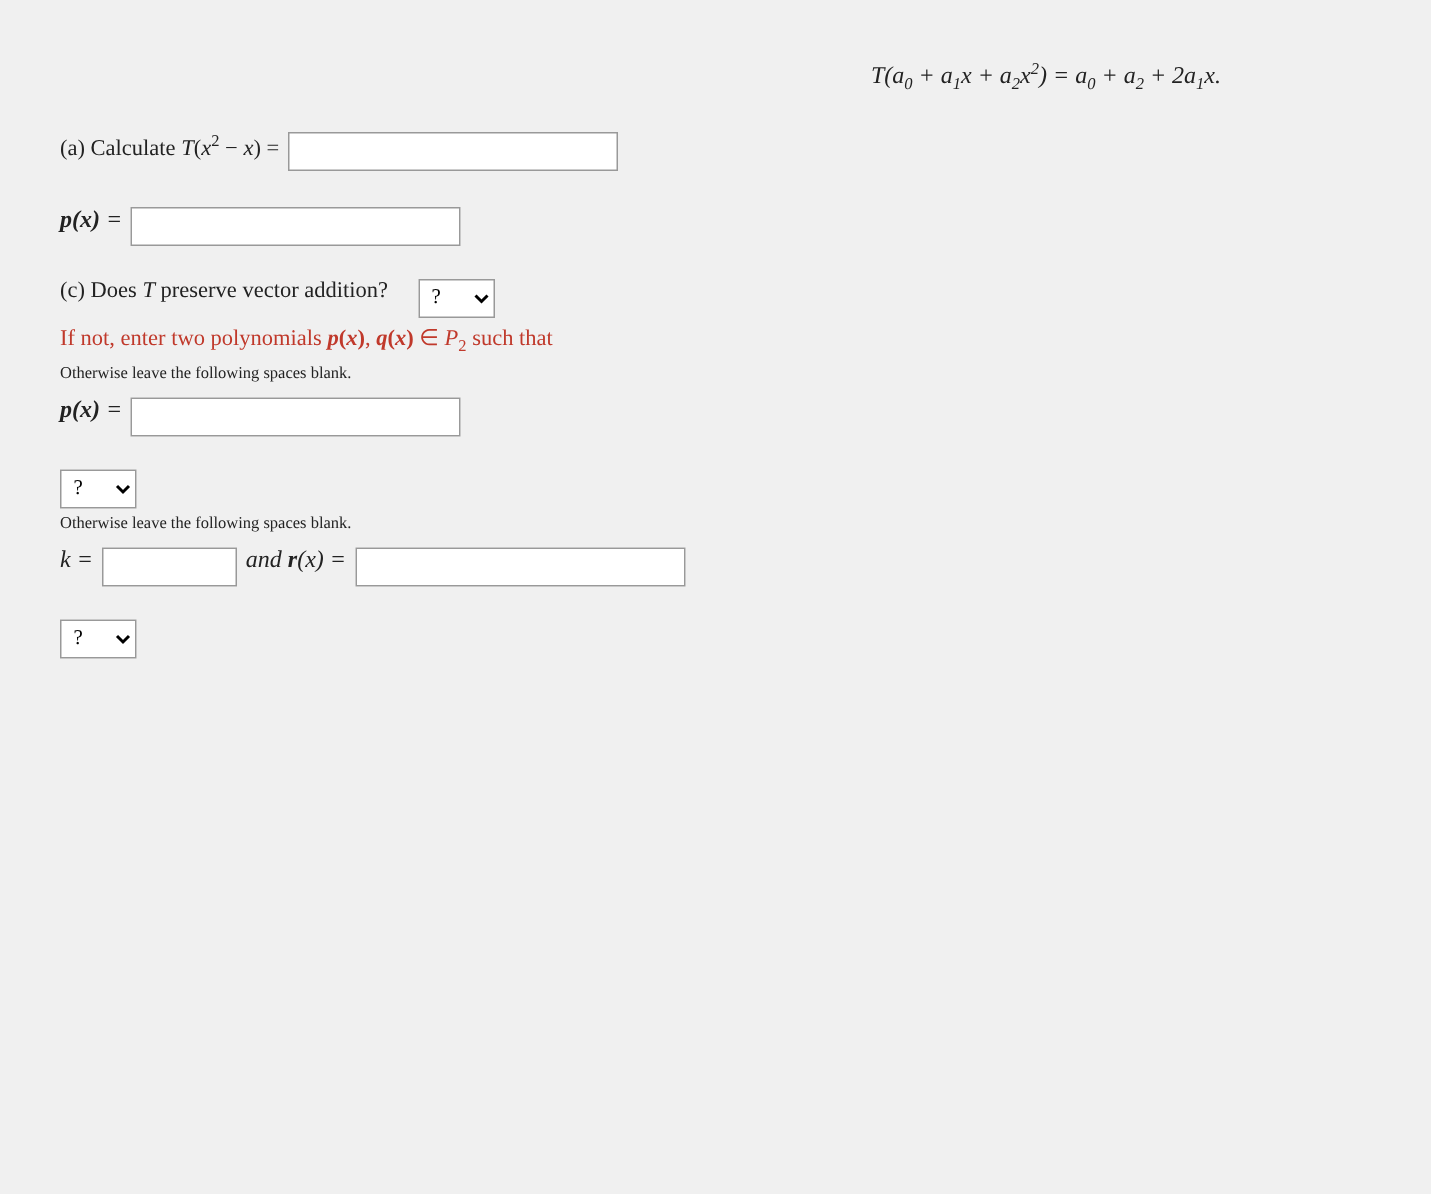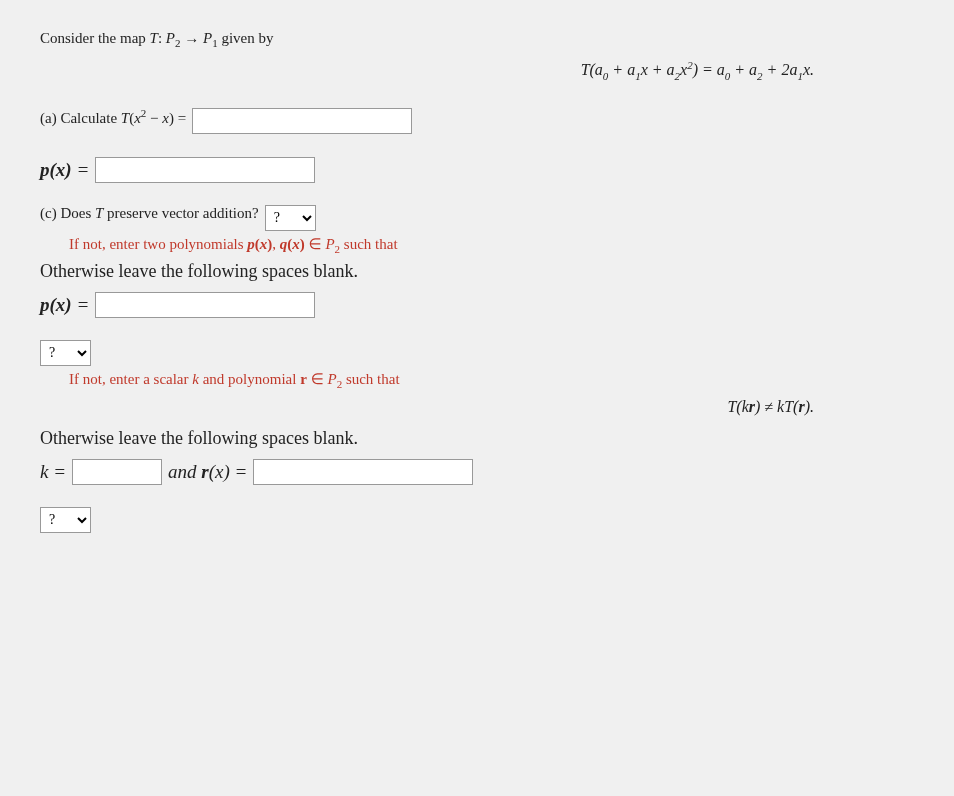--- a/index.html
+++ b/index.html
@@ -26,28 +26,27 @@
     }
     .section {
       margin-bottom: 22px;
     }
     .section-label {
       font-size: 15px;
       margin-bottom: 8px;
     }
     .input-row {
       display: flex;
-      align-items: center;
       gap: 6px;
       margin-bottom: 8px;
     }
     .input-label {
       font-style: italic;
       white-space: nowrap;
-      font-size: 19px;
+      font-size: 16px;
     }
     input[type="text"] {
       border: 1px solid #999;
       background: #fff;
       padding: 3px 6px;
       font-size: 14px;
       font-family: Georgia, serif;
       height: 26px;
     }
     input.wide { width: 220px; }
@@ -56,51 +55,47 @@
       border: 1px solid #999;
       background: #fff;
       font-size: 14px;
       font-family: Georgia, serif;
       padding: 2px 4px;
       height: 26px;
     }
     .dropdown-row {
       display: flex;
       align-items: center;
-      gap: 6px;
+      gap: 20px;
       margin-bottom: 4px;
     }
     .condition-line {
       font-size: 15px;
       margin-bottom: 6px;
       color: #c0392b;
-      margin-left: 29px;
     }
     .formula-right2 {
       text-align: right;
       padding-right: 100px;
       margin: 8px 0 12px 0;
       font-style: italic;
     }
     .otherwise-line {
-      font-size: 18px;
+      font-size: 11px;
       margin-bottom: 10px;
     }
     .italic { font-style: italic; }
     sup { font-size: 11px; vertical-align: super; }
     sub { font-size: 11px; vertical-align: sub; }
   </style>
 </head>
 <body>
 
 <div class="page">
 
-  <div class="intro-line">
-    Consider the map <span class="italic">T</span>: <span class="italic">P</span><sub>2</sub> → <span class="italic">P</span><sub>1</sub> given by
-  </div>
 
   <div class="formula-right">
     <span class="italic">T</span>(<span class="italic">a</span><sub>0</sub> + <span class="italic">a</span><sub>1</sub><span class="italic">x</span> + <span class="italic">a</span><sub>2</sub><span class="italic">x</span><sup>2</sup>) = <span class="italic">a</span><sub>0</sub> + <span class="italic">a</span><sub>2</sub> + 2<span class="italic">a</span><sub>1</sub><span class="italic">x</span>.
   </div>
 
   <div class="section">
     <div class="input-row">
       <span class="section-label">
         (a) Calculate <span class="italic">T</span>(<span class="italic">x</span><sup>2</sup> − <span class="italic">x</span>) =
       </span>
@@ -135,26 +130,20 @@
   </div>
 
   <div class="section">
     <div class="dropdown-row">
       <select>
         <option>?</option>
         <option>Yes</option>
         <option>No</option>
       </select>
     </div>
-    <div class="condition-line">
-      If not, enter a scalar <span class="italic">k</span> and polynomial <strong>r</strong> ∈ <span class="italic">P</span><sub>2</sub> such that
-    </div>
-    <div class="formula-right2">
-      <span class="italic">T</span>(<span class="italic">k</span><strong>r</strong>) ≠ <span class="italic">k</span><span class="italic">T</span>(<strong>r</strong>).
-    </div>
     <div class="otherwise-line">Otherwise leave the following spaces blank.</div>
     <div class="input-row">
       <span class="input-label"><span class="italic">k</span> =</span>
       <input type="text" class="small" value="" style="">
       <span class="input-label">and <strong>r</strong>(<span class="italic">x</span>) =</span>
       <input type="text" class="wide" value="" style="">
     </div>
   </div>
 
   <div class="section">

